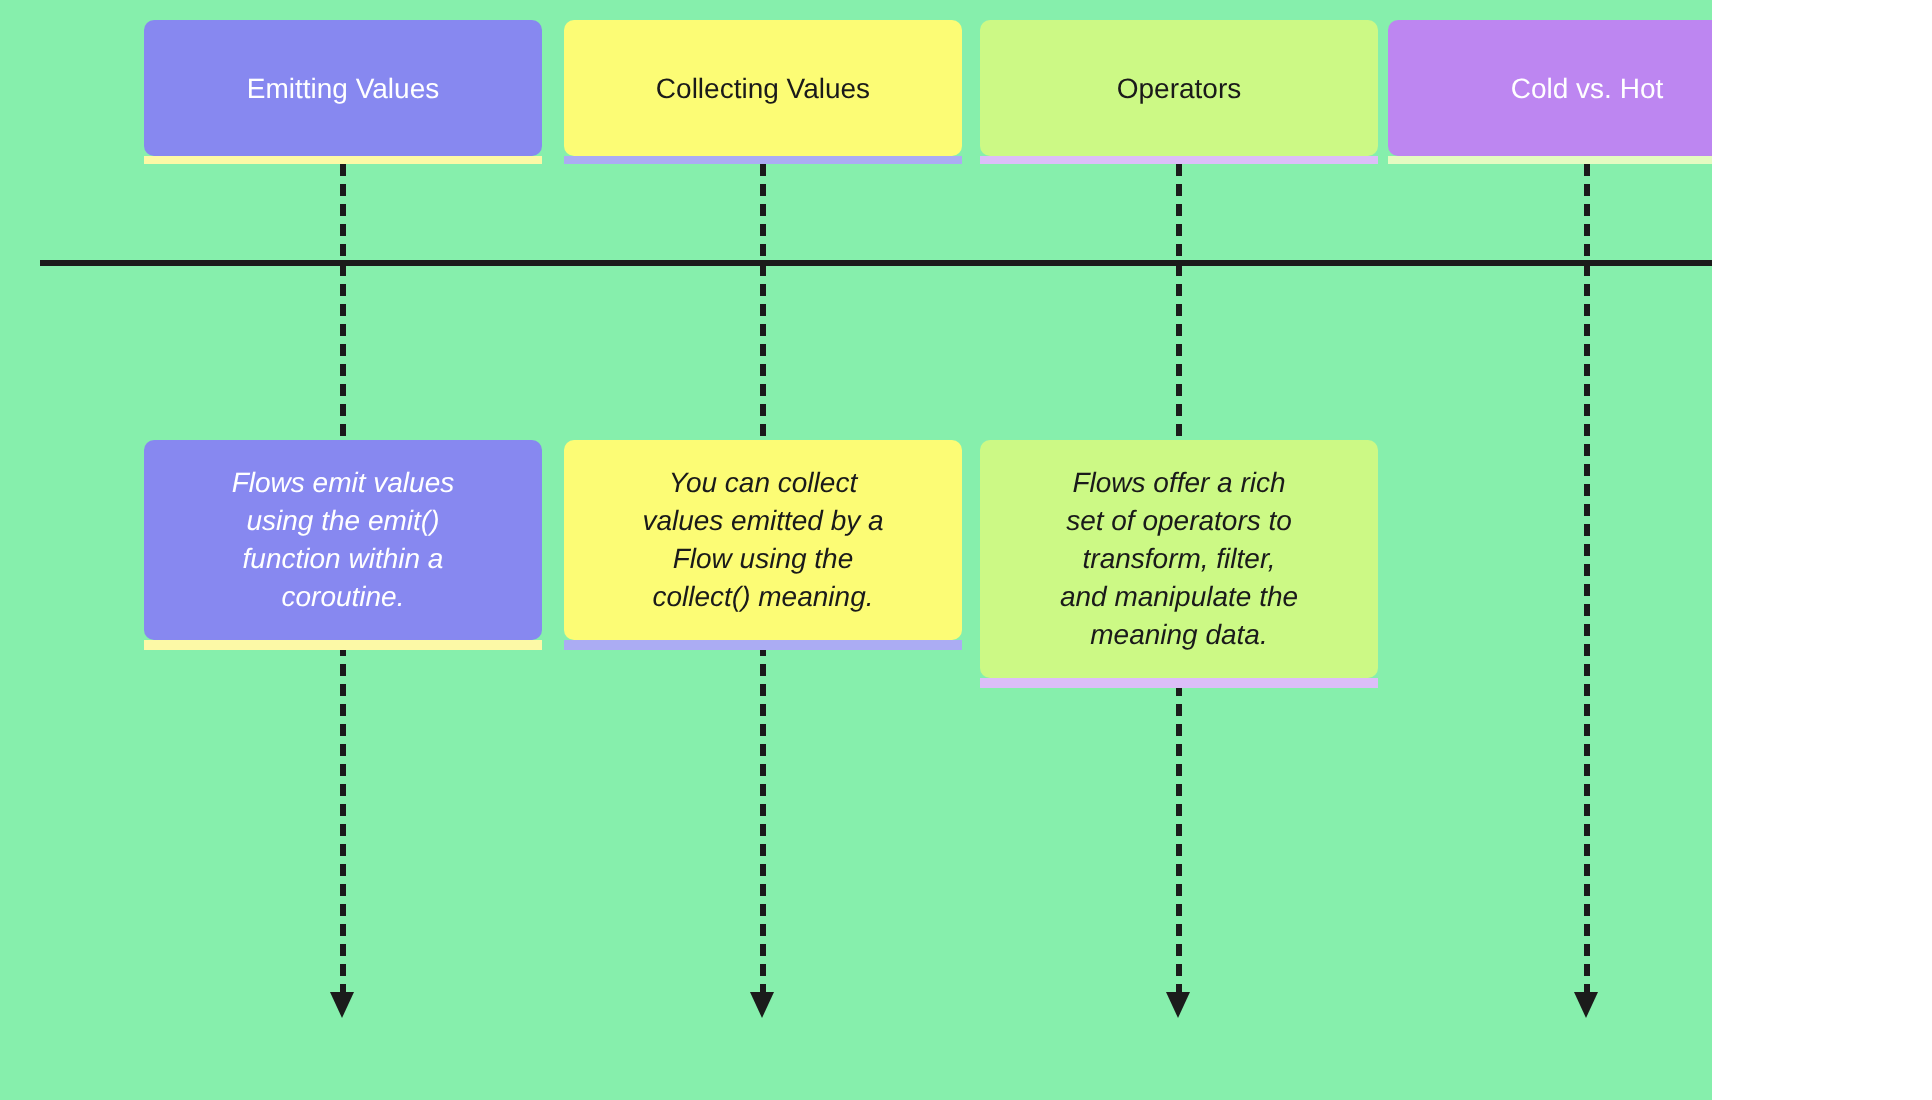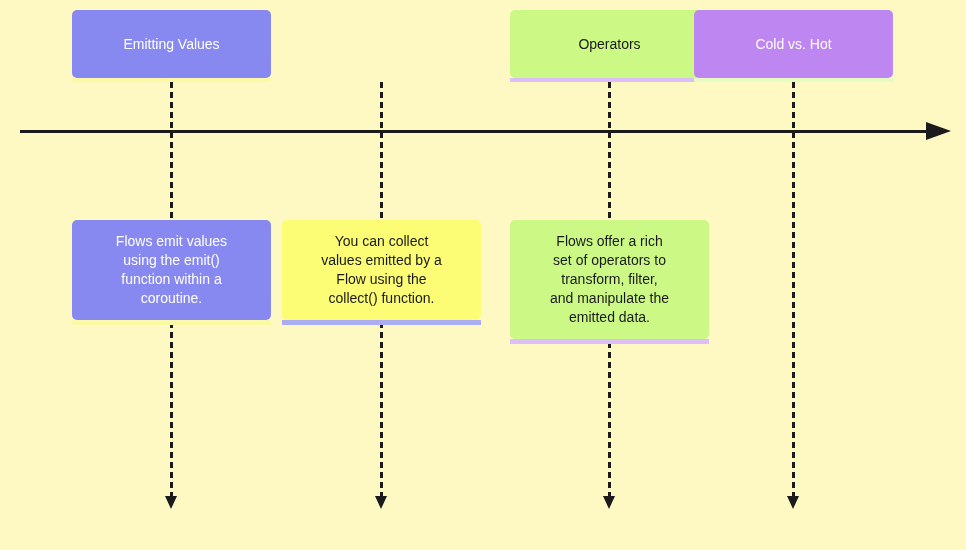--- a/index.html
+++ b/index.html
@@ -3,23 +3,23 @@
 <meta charset="utf-8">
 <style>
   html, body {
     margin: 0;
     padding: 0;
     background: #ffffff;
     font-family: "Liberation Sans", "DejaVu Sans", sans-serif;
   }
   .canvas {
     position: relative;
-    width: 966px;
+    width: 856px;
     height: 550px;
-    background: #fef9c3;
+    background: #86efac;
     overflow: hidden;
   }
 
   
   .h-arrow {
     position: absolute;
     left: 20px;
     top: 130px;
     width: 907px;
     height: 3px;
@@ -40,21 +40,21 @@
 
   
   .col {
     position: absolute;
     top: 0;
     width: 199px;
     height: 550px;
   }
   .col1 { left: 72px; }
   .col2 { left: 282px; }
-  .col3 { left: 510px; }
+  .col3 { left: 490px; }
   .col4 { left: 694px; }
 
   
   .vline {
     position: absolute;
     left: 98px;
     top: 82px;
     width: 3px;
     height: 415px;
     background: repeating-linear-gradient(
@@ -110,20 +110,21 @@
     width: 199px;
     box-sizing: border-box;
     padding: 12px 4px;
     border-radius: 5px;
     background: var(--fill);
     color: var(--text);
     font-size: 14px;
     line-height: 19px;
     text-align: center;
     z-index: 1;
+    font-style: italic;
   }
   .event::after {
     content: "";
     position: absolute;
     left: 0;
     right: 0;
     bottom: -5px;
     height: 5px;
     background: var(--shadow);
   }
@@ -149,40 +150,43 @@
       <span class="event-text">Flows emit values
 using the emit()
 function within a
 coroutine.</span>
     </div>
   </div>
 
   <div class="col col2" style="--fill: #fcfc75; --text: #1a1a1a; --shadow: #abacf3;">
     <div class="vline"></div>
     <div class="varrow"></div>
+    <div class="head">
+      <span class="head-text">Collecting Values</span>
+    </div>
     <div class="event">
       <span class="event-text">You can collect
 values emitted by a
 Flow using the
-collect() function.</span>
+collect() meaning.</span>
     </div>
   </div>
 
   <div class="col col3" style="--fill: #ccf985; --text: #1a1a1a; --shadow: #dcbef8;">
     <div class="vline"></div>
     <div class="varrow"></div>
     <div class="head">
       <span class="head-text">Operators</span>
     </div>
     <div class="event">
       <span class="event-text">Flows offer a rich
 set of operators to
 transform, filter,
 and manipulate the
-emitted data.</span>
+meaning data.</span>
     </div>
   </div>
 
   <div class="col col4" style="--fill: #bd86f1; --text: #ffffff; --shadow: #e5fbc1;">
     <div class="vline"></div>
     <div class="varrow"></div>
     <div class="head">
       <span class="head-text">Cold vs. Hot</span>
     </div>
   </div>

